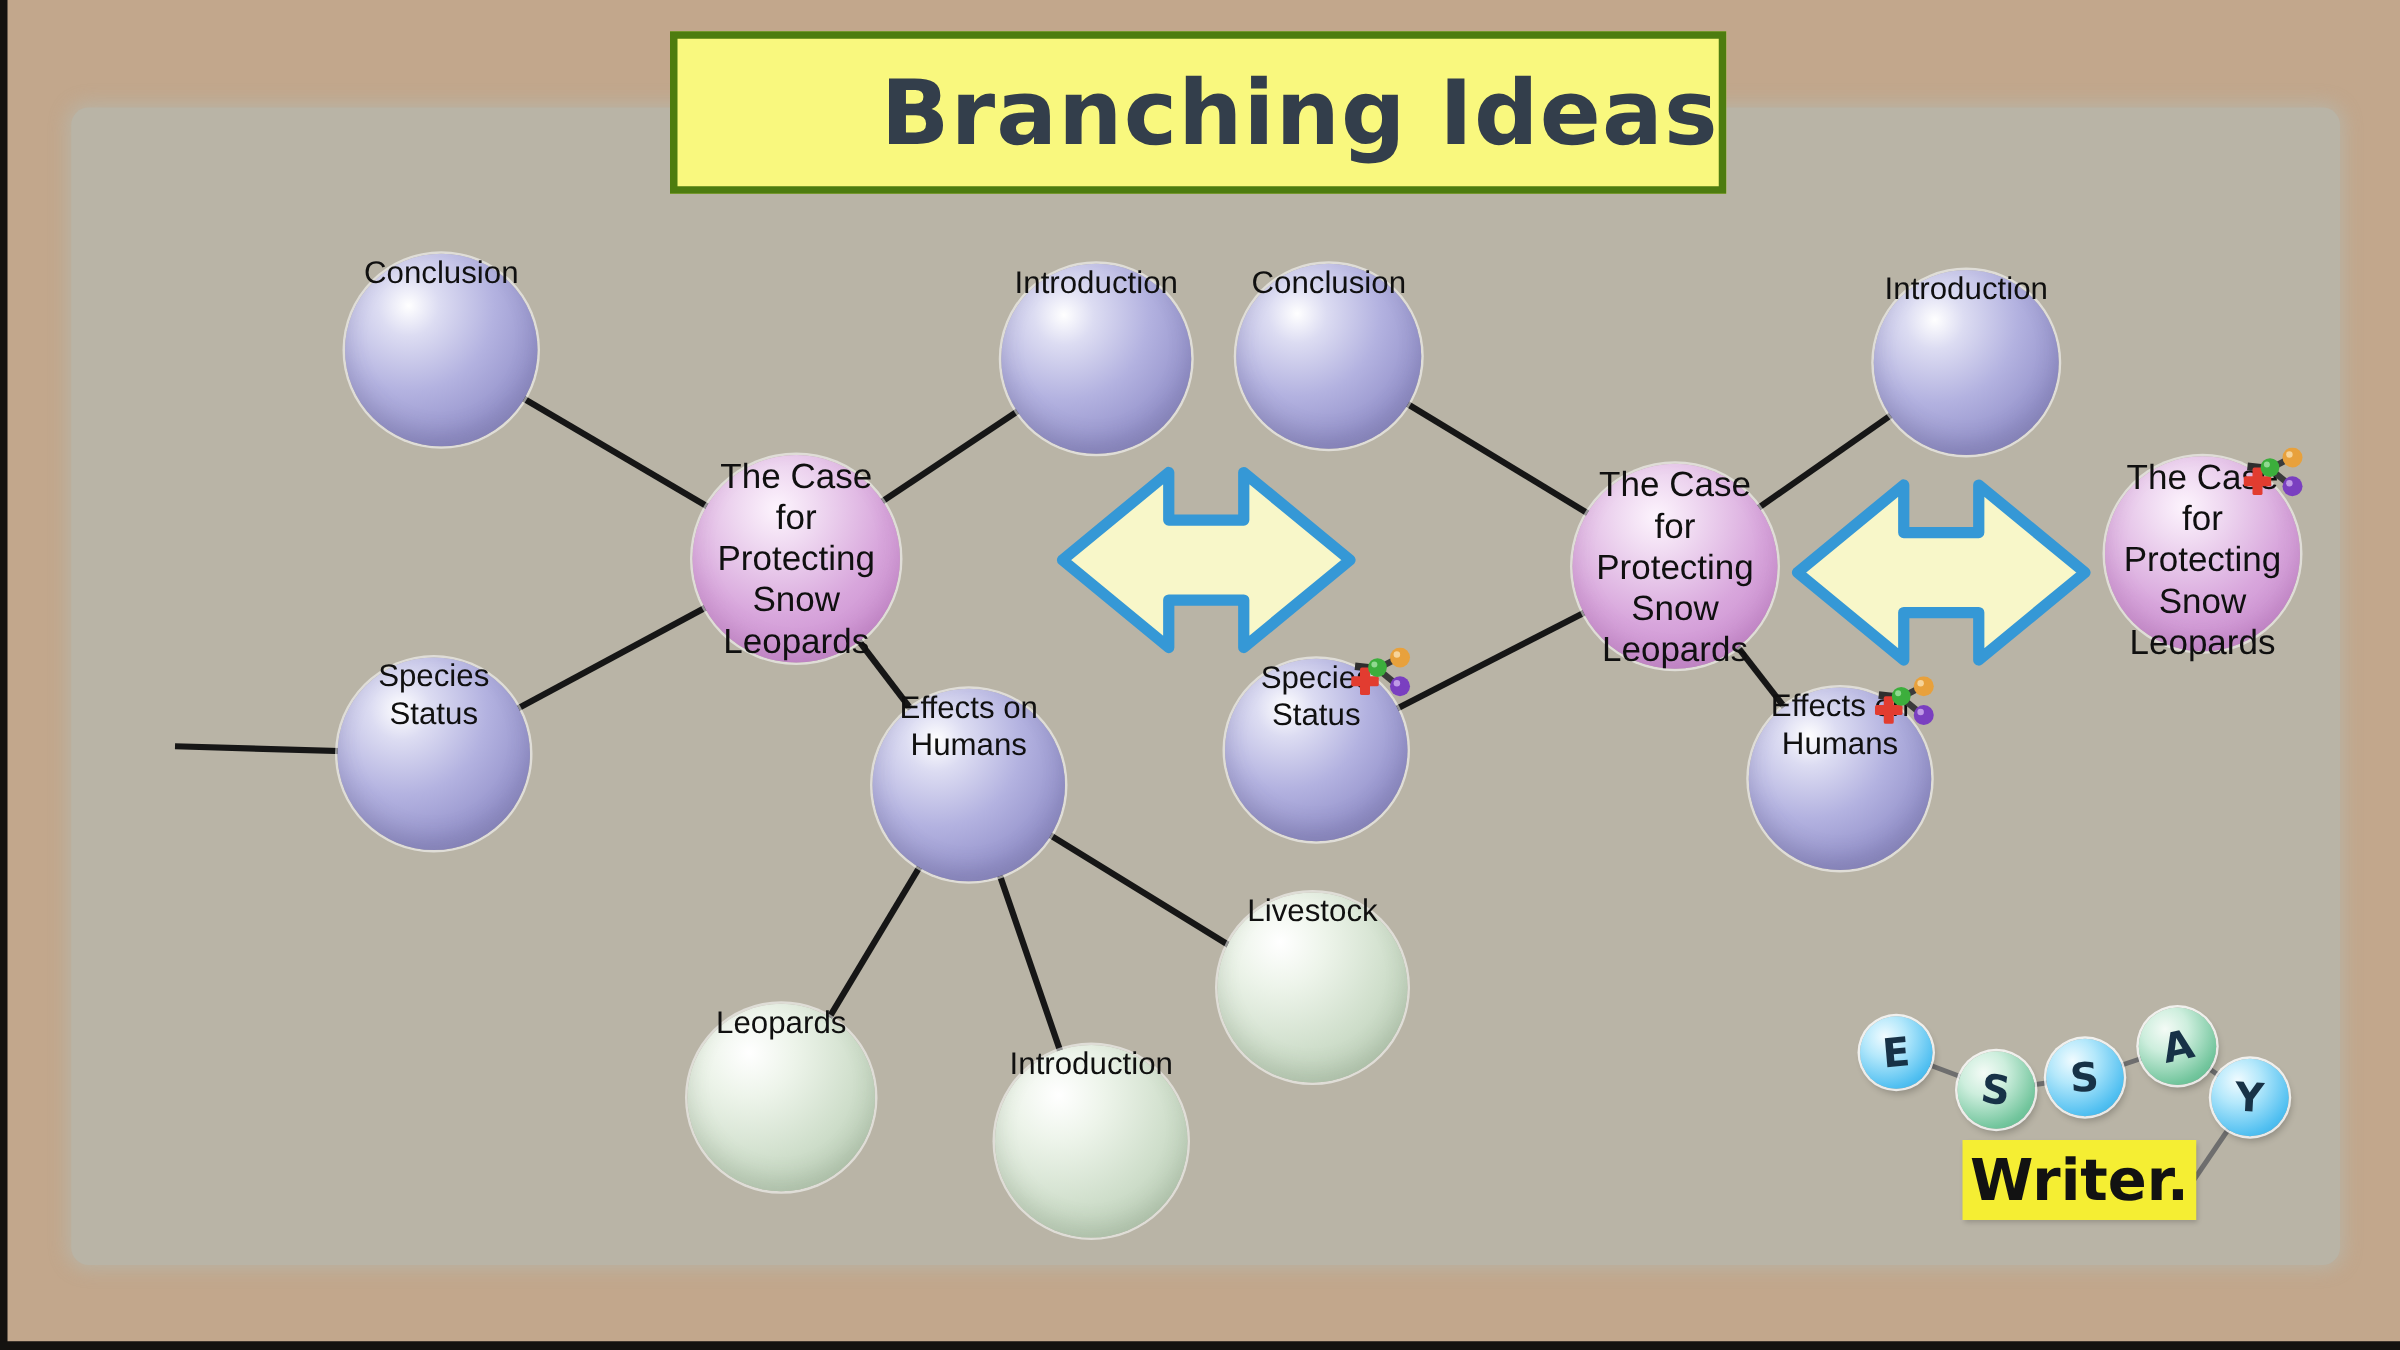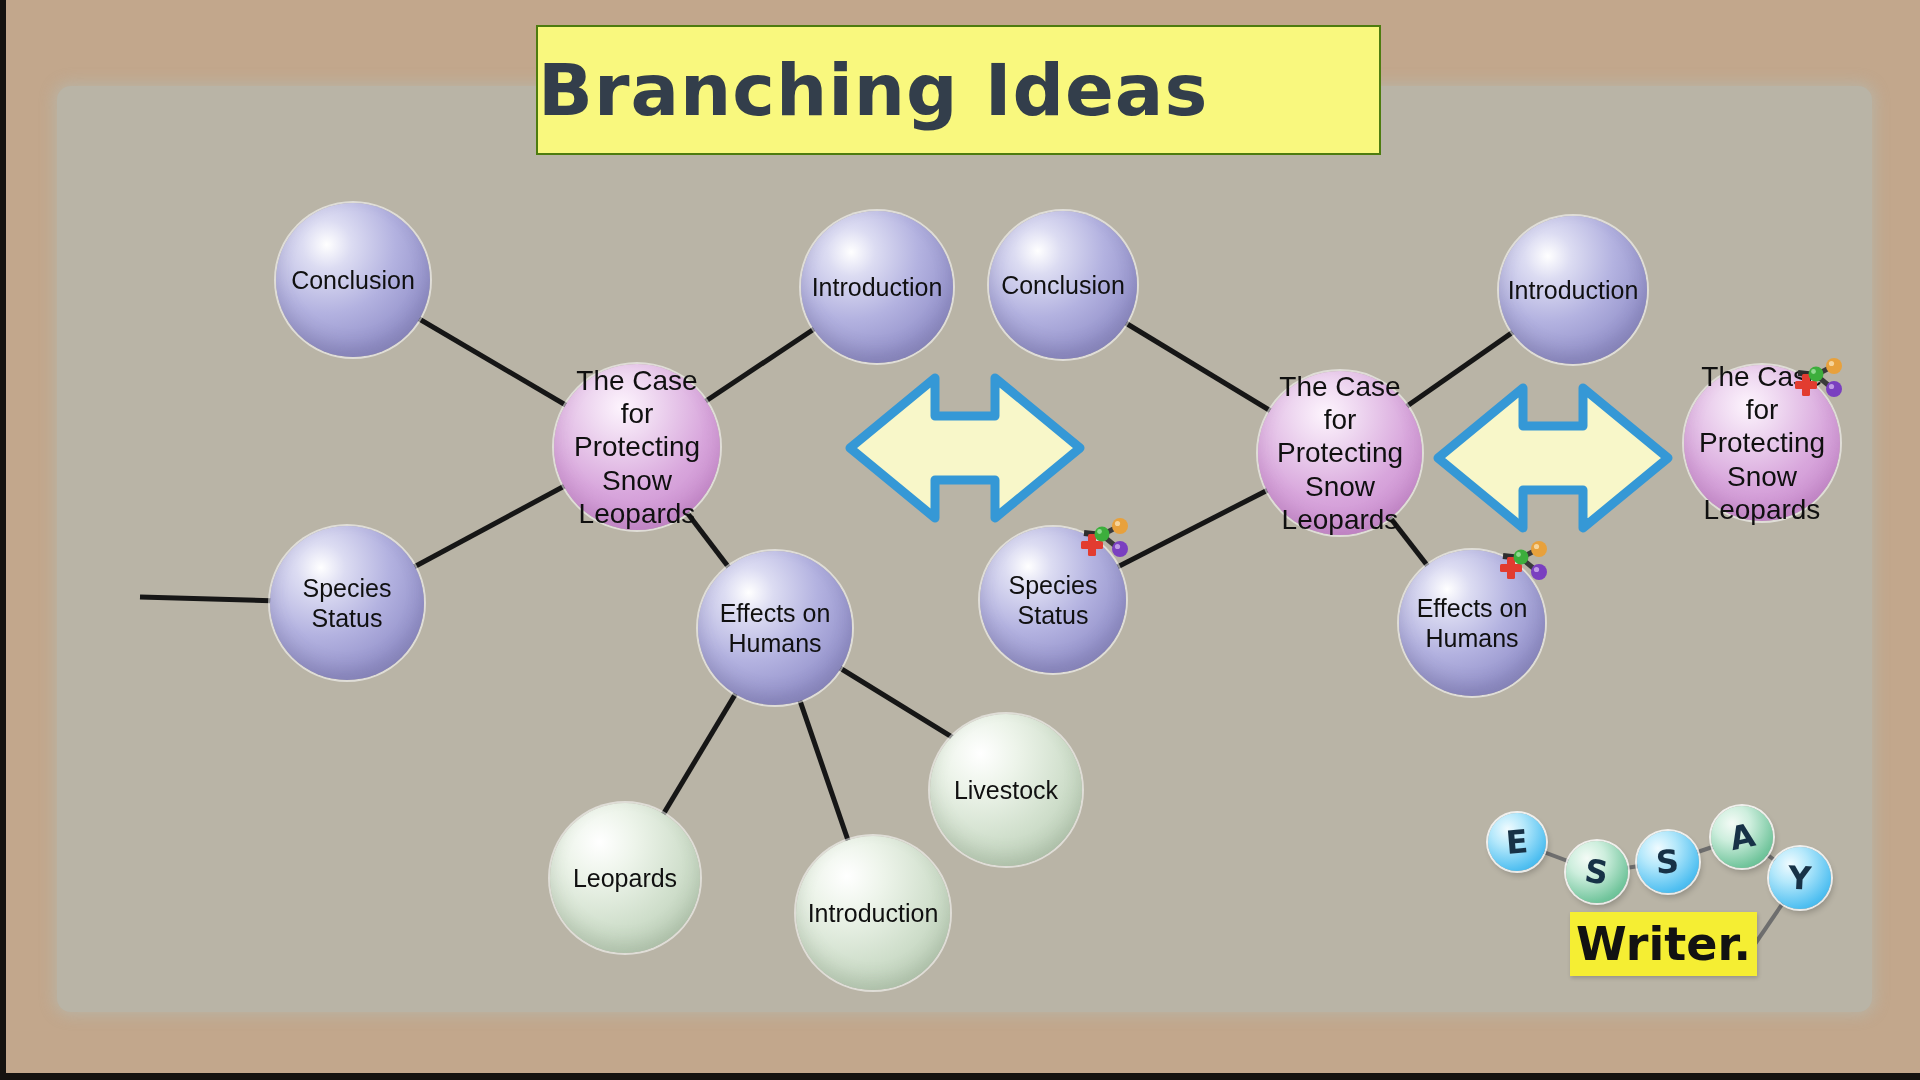--- a/index.html
+++ b/index.html
@@ -5,23 +5,23 @@
   html,body{margin:0;padding:0;background:#000;}
   .stage{position:relative;width:1920px;height:1080px;background:#c2a78c;overflow:hidden;
          font-family:"Liberation Sans", sans-serif;}
   .edge{position:absolute;background:#141210;}
   .edge-left{left:0;top:0;width:6px;height:1080px;}
   .edge-bottom{left:0;top:1073px;width:1920px;height:7px;}
   .panel{position:absolute;left:57px;top:86px;width:1815px;height:926px;background:#b9b4a6;
          border-radius:14px;box-shadow:0 0 14px 4px rgba(185,180,166,.85);}
   .wires{position:absolute;left:0;top:0;}
   .title-box{position:absolute;left:536px;top:25px;width:845px;height:130px;background:#f9f87e;
-             border:2px solid #4d7c0f;box-sizing:border-box;display:flex;align-items:center;justify-content:flex-start;}
+             border:6px solid #4d7c0f;box-sizing:border-box;display:flex;align-items:center;justify-content:flex-end;}
   .title-text{font-family:"DejaVu Sans", sans-serif;font-size:72px;font-weight:600;color:#333e4b;letter-spacing:1px;}
-  .node{position:absolute;border-radius:50%;display:flex;align-items:center;justify-content:center;
+  .node{position:absolute;border-radius:50%;display:flex;align-items:flex-start;justify-content:center;
         box-shadow:inset 0 -10px 18px rgba(60,55,90,.18), 0 0 0 2px rgba(255,255,255,.55);}
   .node-label{white-space:pre-line;text-align:center;color:#101010;font-size:25px;line-height:1.2;}
   .node.pink .node-label{font-size:28px;line-height:1.18;}
   .purple{background:radial-gradient(circle at 33% 27%, #ffffff 0%, #dcdcf2 16%, #b3b2e0 45%, #9694cc 72%, #8785bd 100%);}
   .pink{background:radial-gradient(circle at 41% 26%, #fdf4fd 0%, #efd9f1 20%, #d8a6dc 55%, #c98bce 85%, #c07ec5 100%);
         box-shadow:inset 0 -10px 18px rgba(120,60,120,.18), 0 0 0 2px rgba(255,255,255,.55);}
   .green{background:radial-gradient(circle at 33% 26%, #ffffff 0%, #edf4ea 24%, #d0dfcc 58%, #b7cbb3 88%, #abc0a7 100%);
          box-shadow:inset 0 -10px 18px rgba(70,90,65,.16), 0 0 0 2px rgba(255,255,255,.55);}
   .arrow{position:absolute;}
   .molecule{position:absolute;width:52px;height:50px;}
@@ -111,21 +111,21 @@
   <div class="node purple" style="left:698px;top:551px;width:154px;height:154px">
     <span class="node-label">Effects on
 Humans</span>
   </div>
   <div class="node green" style="left:550px;top:803px;width:150px;height:150px">
     <span class="node-label">Leopards</span>
   </div>
   <div class="node green" style="left:796px;top:836px;width:154px;height:154px">
     <span class="node-label">Introduction</span>
   </div>
-  <div class="node green" style="left:930px;top:714px;width:152px;height:152px">
+  <div class="node green" style="left:974px;top:714px;width:152px;height:152px">
     <span class="node-label">Livestock</span>
   </div>
   <div class="node purple" style="left:989px;top:211px;width:148px;height:148px">
     <span class="node-label">Conclusion</span>
   </div>
   <div class="node purple" style="left:1499px;top:216px;width:148px;height:148px">
     <span class="node-label">Introduction</span>
   </div>
   <div class="node pink" style="left:1258px;top:371px;width:164px;height:164px">
     <span class="node-label">The Case

